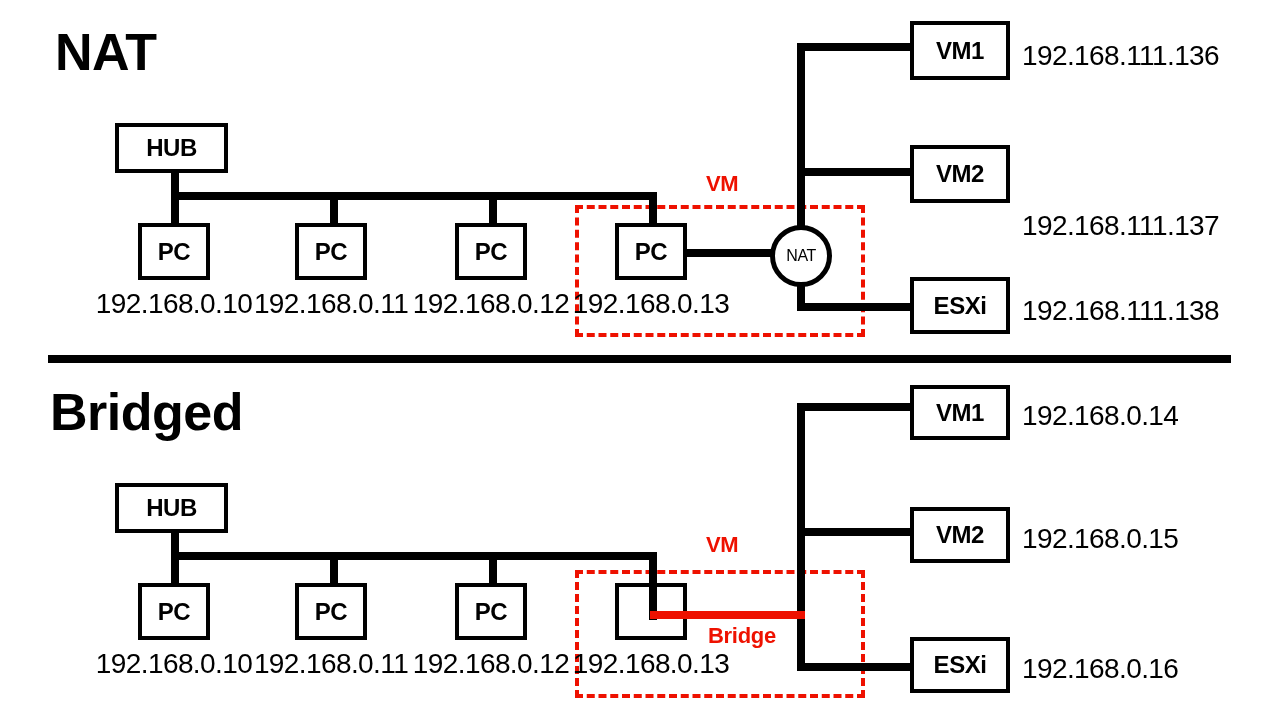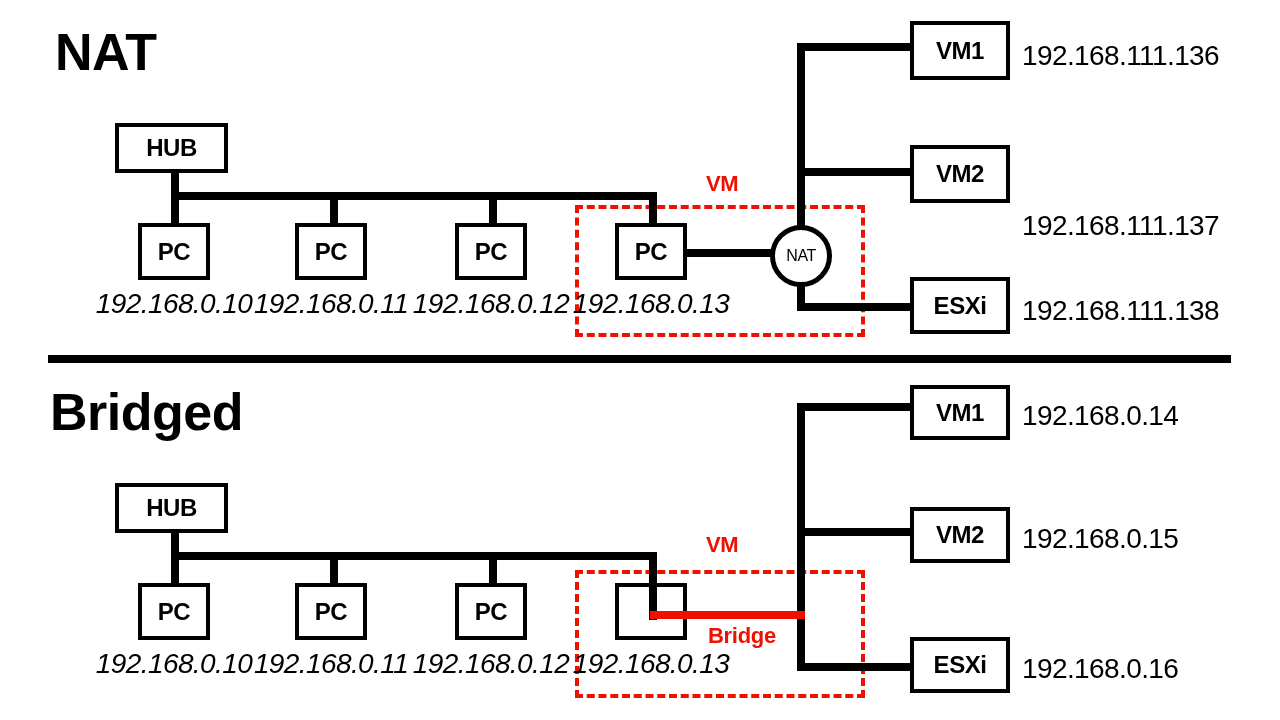--- a/index.html
+++ b/index.html
@@ -21,21 +21,21 @@
     letter-spacing:-0.5px;
   }
   .title {
     position:absolute; font-size:52px; font-weight:700; letter-spacing:-0.5px;
     white-space:nowrap;
   }
   .ip {
     position:absolute; font-size:28px; font-weight:400; letter-spacing:-0.6px;
     white-space:nowrap;
   }
-  .ip-under { width:160px; text-align:center;font-style:italic; }
+  .ip-under { width:160px; text-align:center; }
   .dashed-box {
     position:absolute; border:4px dashed var(--red); box-sizing:border-box;
     background:transparent;
   }
   .red-label {
     position:absolute; color:var(--red); font-size:22px; font-weight:700;
     letter-spacing:-0.3px; white-space:nowrap;
   }
 </style>
 </head>

